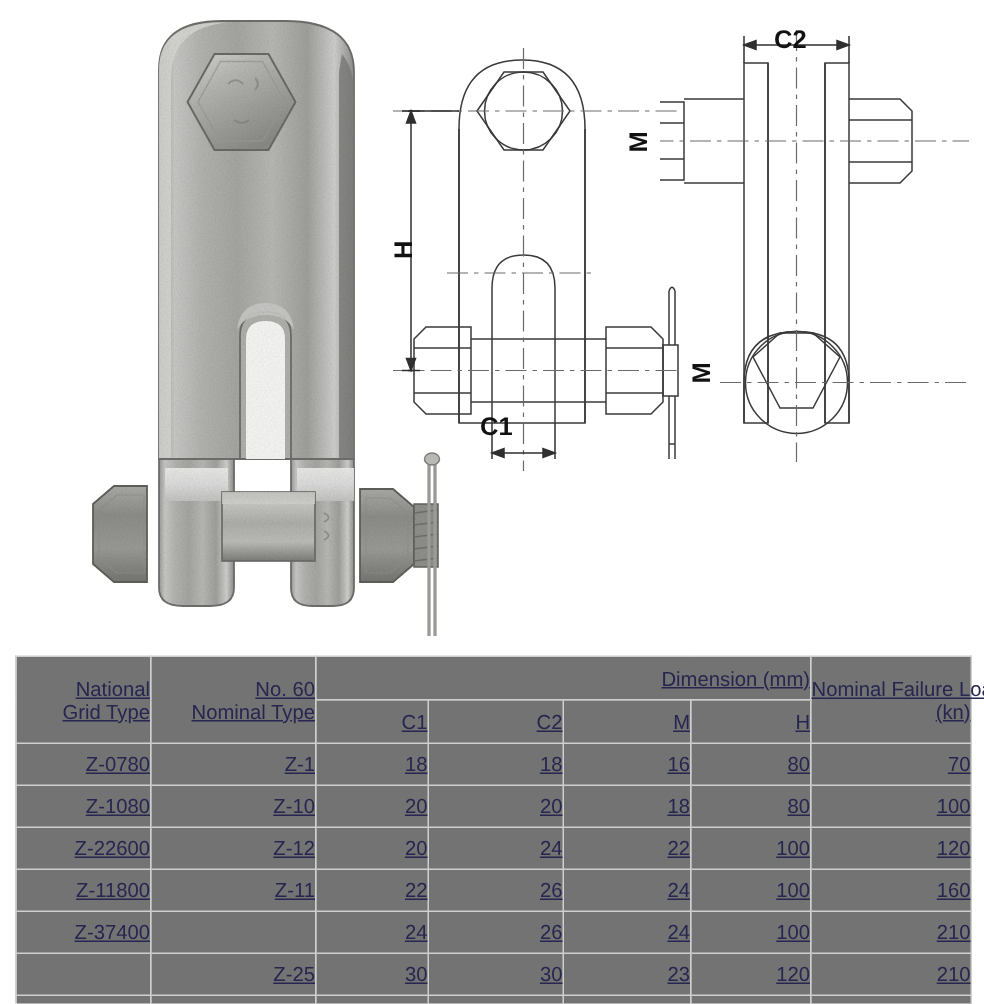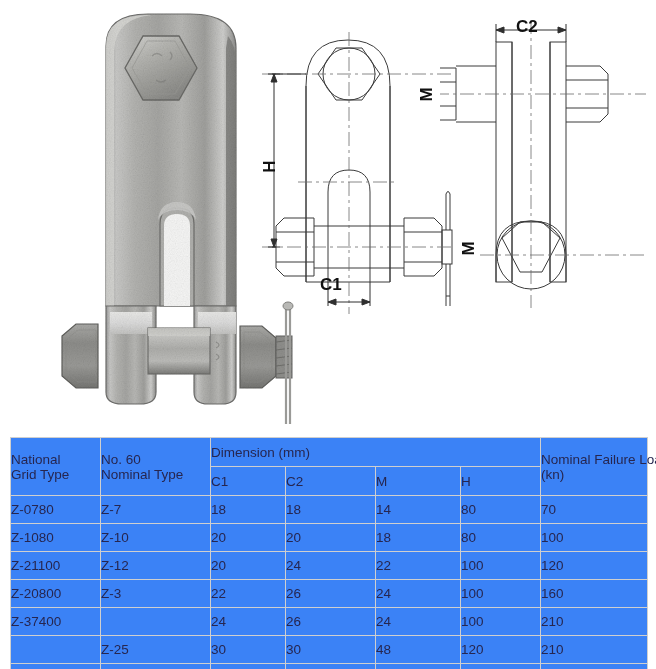--- a/index.html
+++ b/index.html
@@ -61,28 +61,29 @@
     border-collapse: collapse;
     width: 637px;
     table-layout: fixed;
     font-family: "Liberation Sans", sans-serif;
     font-size: 13.5px;
     color: #262650;
   }
   table.spec th,
   table.spec td {
     border: 1px solid #cfcfcf;
-    text-align: left;
+    text-align: right;
     vertical-align: middle;
     padding: 0;
     height: 27px;
     font-weight: normal;
     color: #262650;
-    background: #3b82f6;
+    background: #737373;
     white-space: nowrap;
+    text-decoration: underline;
   }
   table.spec th { height: 28px; }
   table.spec td.empty { color: transparent; }
 
   
   col.c-natgrid { width: 90px; }
   col.c-std     { width: 110px; }
   col.c-c1      { width: 75px; }
   col.c-c2      { width: 90px; }
   col.c-m       { width: 85px; }
@@ -355,69 +356,69 @@
       <tr>
         <th>C1</th>
         <th>C2</th>
         <th>M</th>
         <th>H</th>
       </tr>
     </thead>
     <tbody id="spec-body">
         <tr>
           <td>Z-0780</td>
-          <td>Z-7</td>
+          <td>Z-1</td>
           <td>18</td>
           <td>18</td>
-          <td>14</td>
+          <td>16</td>
           <td>80</td>
           <td>70</td>
         </tr>
         <tr>
           <td>Z-1080</td>
           <td>Z-10</td>
           <td>20</td>
           <td>20</td>
           <td>18</td>
           <td>80</td>
           <td>100</td>
         </tr>
         <tr>
-          <td>Z-21100</td>
+          <td>Z-22600</td>
           <td>Z-12</td>
           <td>20</td>
           <td>24</td>
           <td>22</td>
           <td>100</td>
           <td>120</td>
         </tr>
         <tr>
-          <td>Z-20800</td>
-          <td>Z-3</td>
+          <td>Z-11800</td>
+          <td>Z-11</td>
           <td>22</td>
           <td>26</td>
           <td>24</td>
           <td>100</td>
           <td>160</td>
         </tr>
         <tr>
           <td>Z-37400</td>
           <td class="empty">&nbsp;</td>
           <td>24</td>
           <td>26</td>
           <td>24</td>
           <td>100</td>
           <td>210</td>
         </tr>
         <tr>
           <td class="empty">&nbsp;</td>
           <td>Z-25</td>
           <td>30</td>
           <td>30</td>
-          <td>48</td>
+          <td>23</td>
           <td>120</td>
           <td>210</td>
         </tr>
         <tr>
           <td>Z-25110</td>
           <td class="empty">&nbsp;</td>
           <td>28</td>
           <td>30</td>
           <td>27</td>
           <td>110</td>

